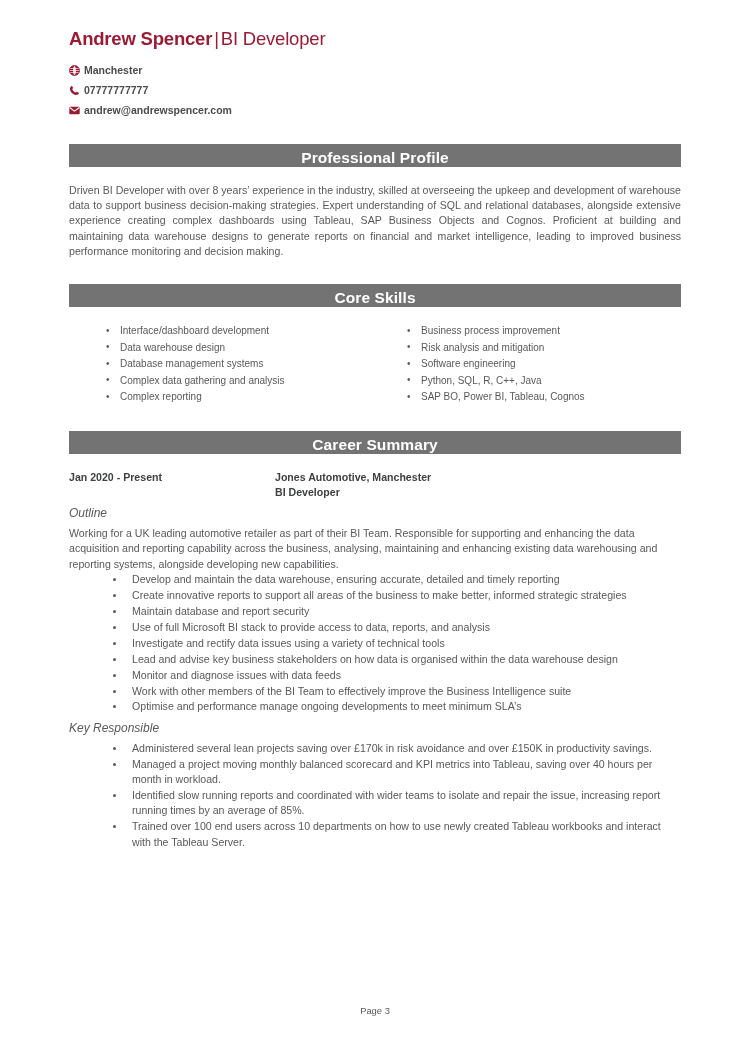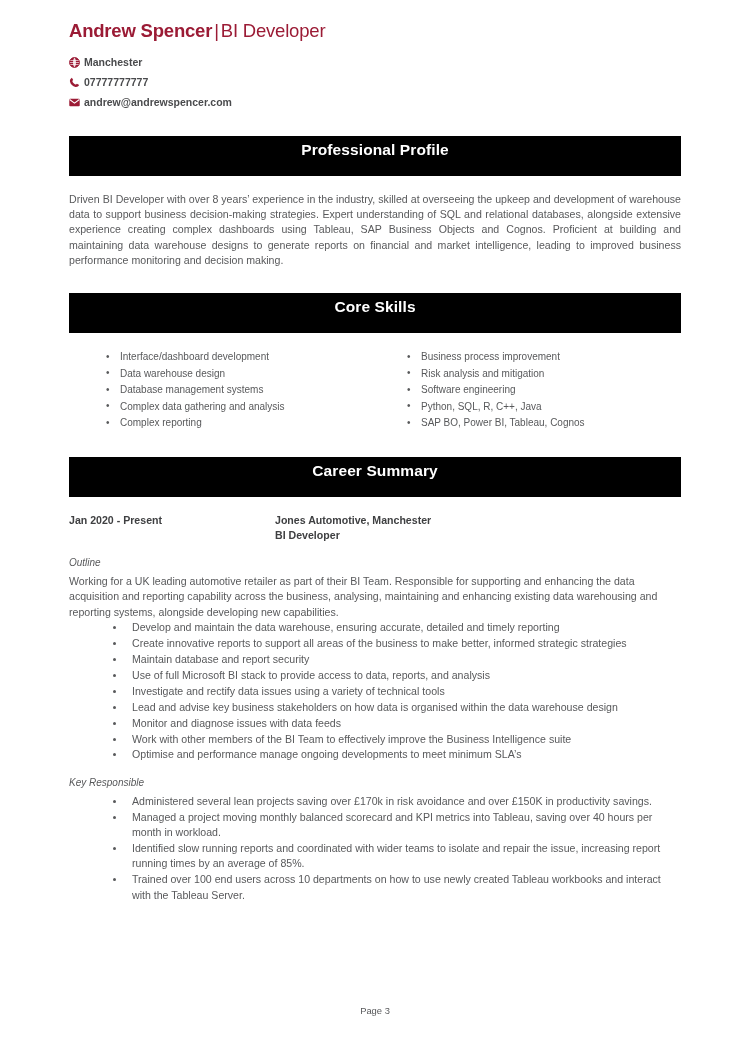--- a/index.html
+++ b/index.html
@@ -18,21 +18,21 @@
   .page {
     position: relative;
     width: 750px;
     height: 1061px;
     box-sizing: border-box;
     padding: 0 69px;
   }
 
   
   .header {
-    padding-top: 20px;
+    padding-top: 28px;
   }
   .name-line {
     font-size: 18.5px;
     letter-spacing: -0.2px;
     margin-bottom: 12px;
     white-space: nowrap;
   }
   .name {
     font-weight: bold;
     color: #9B1B35;
@@ -62,28 +62,28 @@
     display: inline-flex;
     align-items: center;
     justify-content: flex-start;
     color: #9B1B35;
   }
   .contact-icon svg { display: block; }
   .contact-text { line-height: 13px; }
 
   
   .band {
-    background: #000000;
+    background: #737373;
     color: #ffffff;
     text-align: center;
     font-weight: bold;
     font-size: 15.5px;
     letter-spacing: 0.1px;
     line-height: 28px;
-    height: 40px;
+    height: 23px;
     margin-top: 25px;
     margin-bottom: 16px;
   }
 
   
   .para {
     font-size: 10.6px;
     line-height: 15.2px;
     text-align: justify;
     color: #58595b;
@@ -130,24 +130,24 @@
     color: #3f4042;
     line-height: 15px;
   }
   .job-meta {
     font-size: 10.6px;
     font-weight: bold;
     color: #3f4042;
     line-height: 15px;
   }
   .sub-label {
-    font-size: 10px;
+    font-size: 12px;
     font-style: italic;
     color: #58595b;
-    margin-top: 14px;
+    margin-top: 6px;
     margin-bottom: 6px;
   }
   .job-para {
     font-size: 10.6px;
     line-height: 15.4px;
     color: #58595b;
     margin: 0;
   }
   .job-list {
     margin: 0;

